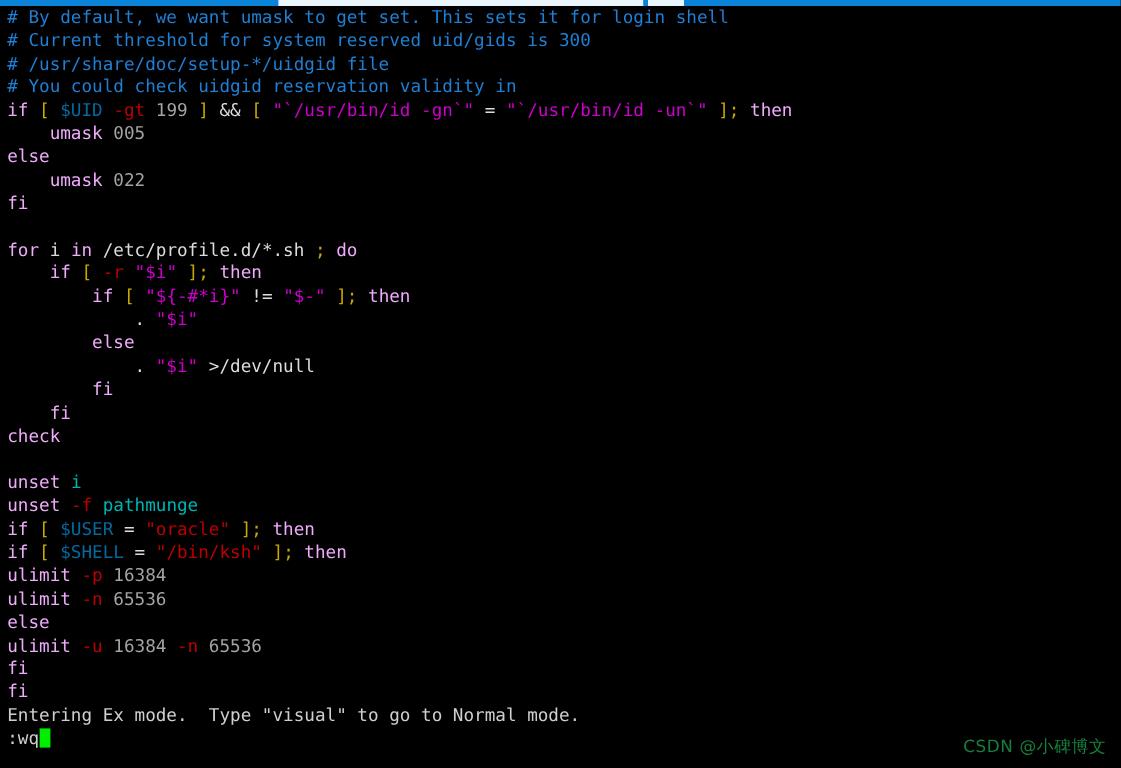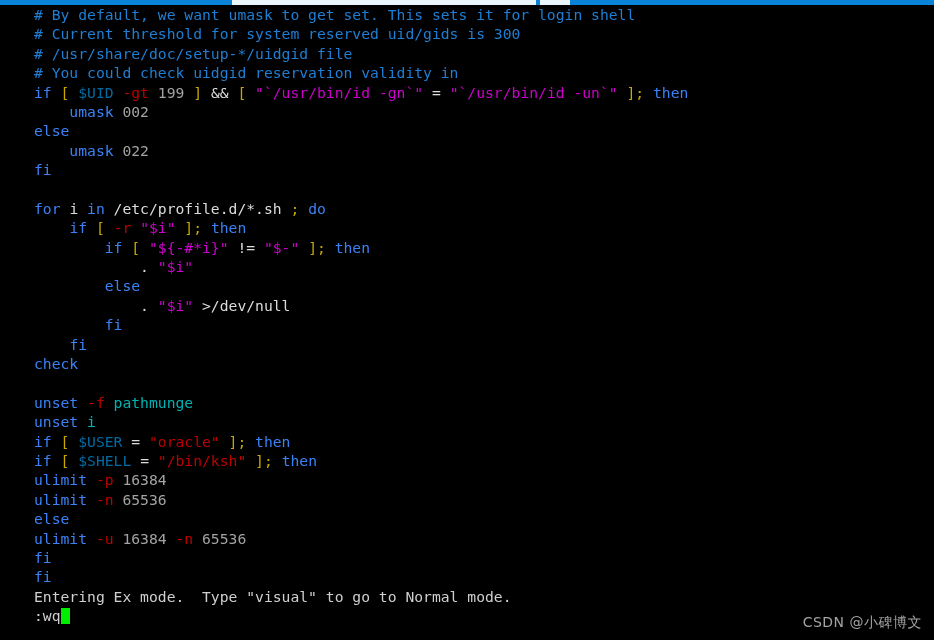--- a/index.html
+++ b/index.html
@@ -58,26 +58,25 @@
     padding: 0;
   }
 
   .line {
     height: 19.4px;
     line-height: 19.4px;
     font-size: 14.7px;
     white-space: pre;
     letter-spacing: 0px;
     padding-left: 6px;
-    margin-left: 28px;
   }
 
   
   .c-comment  { color: #1f7fd4; }
-  .c-keyword  { color: #3b82f6; text-align: center; }
+  .c-keyword  { color: #f0abfc; text-align: center; }
   .c-var      { color: #0369a1; }
   .c-string   { color: #cc00cc; }
   .c-string-r { color: #bb0000; }
   .c-number   { color: #a3a3a3; }
   .c-flag     { color: #bb0000; text-align: center; }
   .c-plain    { color: #cfcfcf; }
   .c-ident    { color: #00b3b3; }
   .c-white    { color: #dcdcdc; }
   .c-punct    { color: #c7a800; }
 
@@ -86,21 +85,21 @@
     width: 9px;
     height: 16px;
     background: #00ee00;
     vertical-align: -3px;
   }
 
   #watermark {
     position: absolute;
     right: 12px;
     bottom: 8px;
-    color: #a3a3a3;
+    color: #15803d;
     font-family: "DejaVu Sans", "Liberation Sans", sans-serif;
     font-size: 14px;
     letter-spacing: 0.5px;
     user-select: none;
   }
 </style>
 </head>
 <body>
 
 <div id="terminal">
@@ -110,37 +109,37 @@
     <div class="tb-seg tb-gap-b"></div>
   </div>
 
   <div id="screen">
     <div id="lines">
         <div class="line"><span class="c-comment"># By default, we want umask to get set. This sets it for login shell</span></div>
         <div class="line"><span class="c-comment"># Current threshold for system reserved uid/gids is 300</span></div>
         <div class="line"><span class="c-comment"># /usr/share/doc/setup-*/uidgid file</span></div>
         <div class="line"><span class="c-comment"># You could check uidgid reservation validity in</span></div>
         <div class="line"><span class="c-keyword">if</span><span class="c-plain"> </span><span class="c-punct">[</span><span class="c-plain"> </span><span class="c-var">$UID</span><span class="c-plain"> </span><span class="c-flag">-gt</span><span class="c-plain"> </span><span class="c-number">199</span><span class="c-plain"> </span><span class="c-punct">]</span><span class="c-plain"> </span><span class="c-white">&amp;&amp;</span><span class="c-plain"> </span><span class="c-punct">[</span><span class="c-plain"> </span><span class="c-string">"`/usr/bin/id -gn`"</span><span class="c-plain"> </span><span class="c-white">=</span><span class="c-plain"> </span><span class="c-string">"`/usr/bin/id -un`"</span><span class="c-plain"> </span><span class="c-punct">]</span><span class="c-punct">;</span><span class="c-plain"> </span><span class="c-keyword">then</span></div>
-        <div class="line"><span class="c-keyword">    umask </span><span class="c-number">002</span></div>
+        <div class="line"><span class="c-keyword">    umask </span><span class="c-number">005</span></div>
         <div class="line"><span class="c-keyword">else</span></div>
         <div class="line"><span class="c-keyword">    umask </span><span class="c-number">022</span></div>
         <div class="line"><span class="c-keyword">fi</span></div>
         <div class="line">&nbsp;</div>
         <div class="line"><span class="c-keyword">for</span><span class="c-plain"> </span><span class="c-white">i</span><span class="c-plain"> </span><span class="c-keyword">in</span><span class="c-white"> /etc/profile.d/*.sh </span><span class="c-punct">;</span><span class="c-plain"> </span><span class="c-keyword">do</span></div>
         <div class="line"><span class="c-plain">    </span><span class="c-keyword">if</span><span class="c-plain"> </span><span class="c-punct">[</span><span class="c-plain"> </span><span class="c-flag">-r</span><span class="c-plain"> </span><span class="c-string">"$i"</span><span class="c-plain"> </span><span class="c-punct">]</span><span class="c-punct">;</span><span class="c-plain"> </span><span class="c-keyword">then</span></div>
         <div class="line"><span class="c-plain">        </span><span class="c-keyword">if</span><span class="c-plain"> </span><span class="c-punct">[</span><span class="c-plain"> </span><span class="c-string">"${-#*i}"</span><span class="c-plain"> </span><span class="c-white">!=</span><span class="c-plain"> </span><span class="c-string">"$-"</span><span class="c-plain"> </span><span class="c-punct">]</span><span class="c-punct">;</span><span class="c-plain"> </span><span class="c-keyword">then</span></div>
         <div class="line"><span class="c-white">            . </span><span class="c-string">"$i"</span></div>
         <div class="line"><span class="c-plain">        </span><span class="c-keyword">else</span></div>
         <div class="line"><span class="c-white">            . </span><span class="c-string">"$i"</span><span class="c-white"> &gt;/dev/null</span></div>
         <div class="line"><span class="c-plain">        </span><span class="c-keyword">fi</span></div>
         <div class="line"><span class="c-plain">    </span><span class="c-keyword">fi</span></div>
         <div class="line"><span class="c-keyword">check</span></div>
         <div class="line">&nbsp;</div>
+        <div class="line"><span class="c-keyword">unset</span><span class="c-plain"> </span><span class="c-ident">i</span></div>
         <div class="line"><span class="c-keyword">unset</span><span class="c-plain"> </span><span class="c-flag">-f</span><span class="c-plain"> </span><span class="c-ident">pathmunge</span></div>
-        <div class="line"><span class="c-keyword">unset</span><span class="c-plain"> </span><span class="c-ident">i</span></div>
         <div class="line"><span class="c-keyword">if</span><span class="c-plain"> </span><span class="c-punct">[</span><span class="c-plain"> </span><span class="c-var">$USER</span><span class="c-plain"> </span><span class="c-white">=</span><span class="c-plain"> </span><span class="c-string-r">"oracle"</span><span class="c-plain"> </span><span class="c-punct">]</span><span class="c-punct">;</span><span class="c-plain"> </span><span class="c-keyword">then</span></div>
         <div class="line"><span class="c-keyword">if</span><span class="c-plain"> </span><span class="c-punct">[</span><span class="c-plain"> </span><span class="c-var">$SHELL</span><span class="c-plain"> </span><span class="c-white">=</span><span class="c-plain"> </span><span class="c-string-r">"/bin/ksh"</span><span class="c-plain"> </span><span class="c-punct">]</span><span class="c-punct">;</span><span class="c-plain"> </span><span class="c-keyword">then</span></div>
         <div class="line"><span class="c-keyword">ulimit</span><span class="c-plain"> </span><span class="c-flag">-p</span><span class="c-plain"> </span><span class="c-number">16384</span></div>
         <div class="line"><span class="c-keyword">ulimit</span><span class="c-plain"> </span><span class="c-flag">-n</span><span class="c-plain"> </span><span class="c-number">65536</span></div>
         <div class="line"><span class="c-keyword">else</span></div>
         <div class="line"><span class="c-keyword">ulimit</span><span class="c-plain"> </span><span class="c-flag">-u</span><span class="c-plain"> </span><span class="c-number">16384</span><span class="c-plain"> </span><span class="c-flag">-n</span><span class="c-plain"> </span><span class="c-number">65536</span></div>
         <div class="line"><span class="c-keyword">fi</span></div>
         <div class="line"><span class="c-keyword">fi</span></div>
         <div class="line"><span class="c-plain">Entering Ex mode.  Type "visual" to go to Normal mode.</span></div>
       </div>

